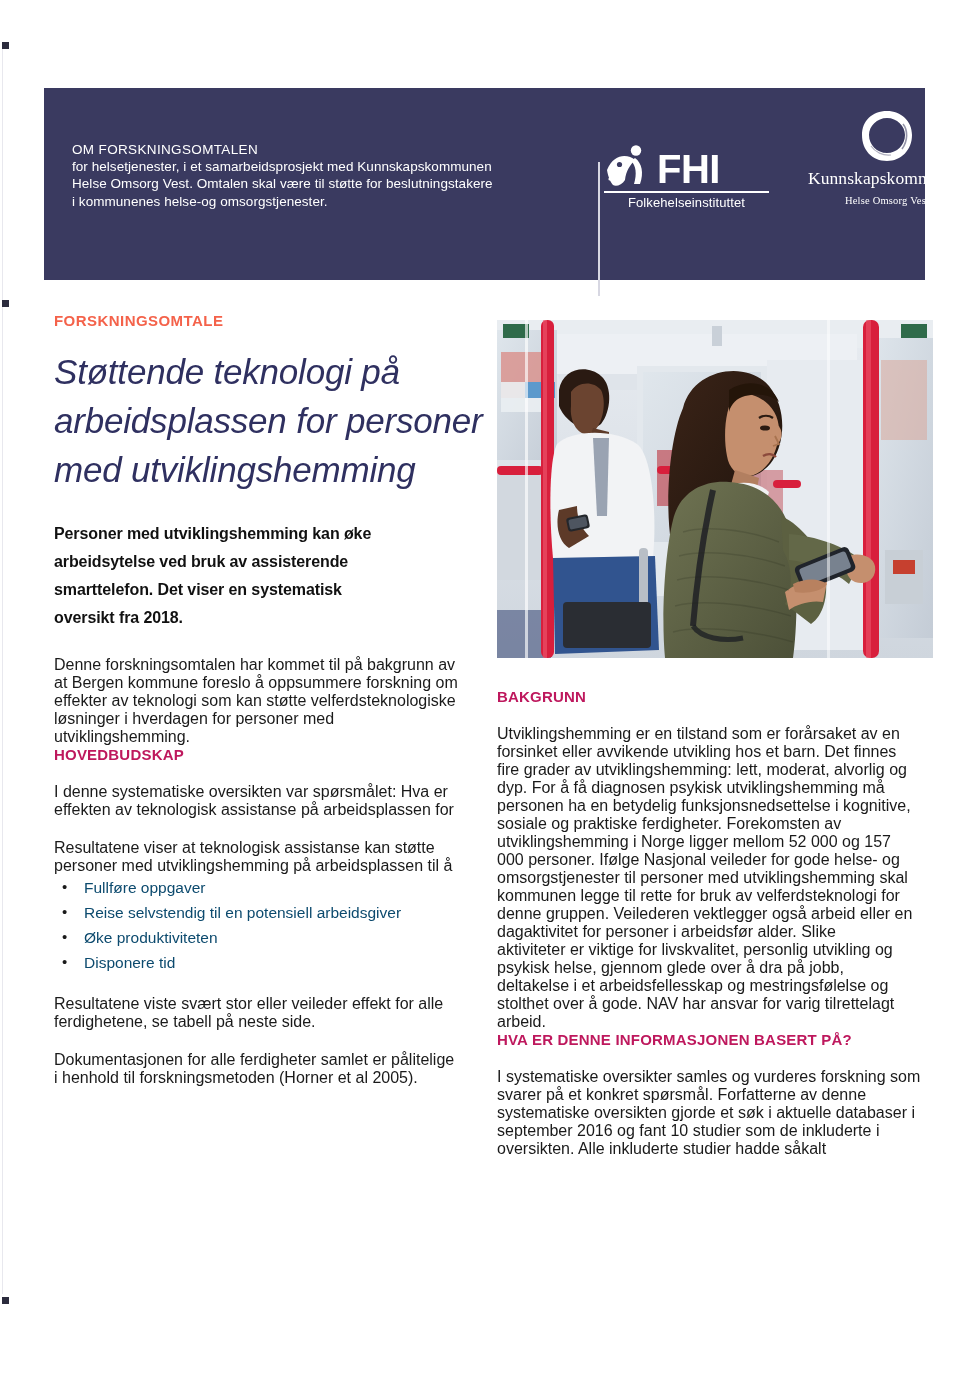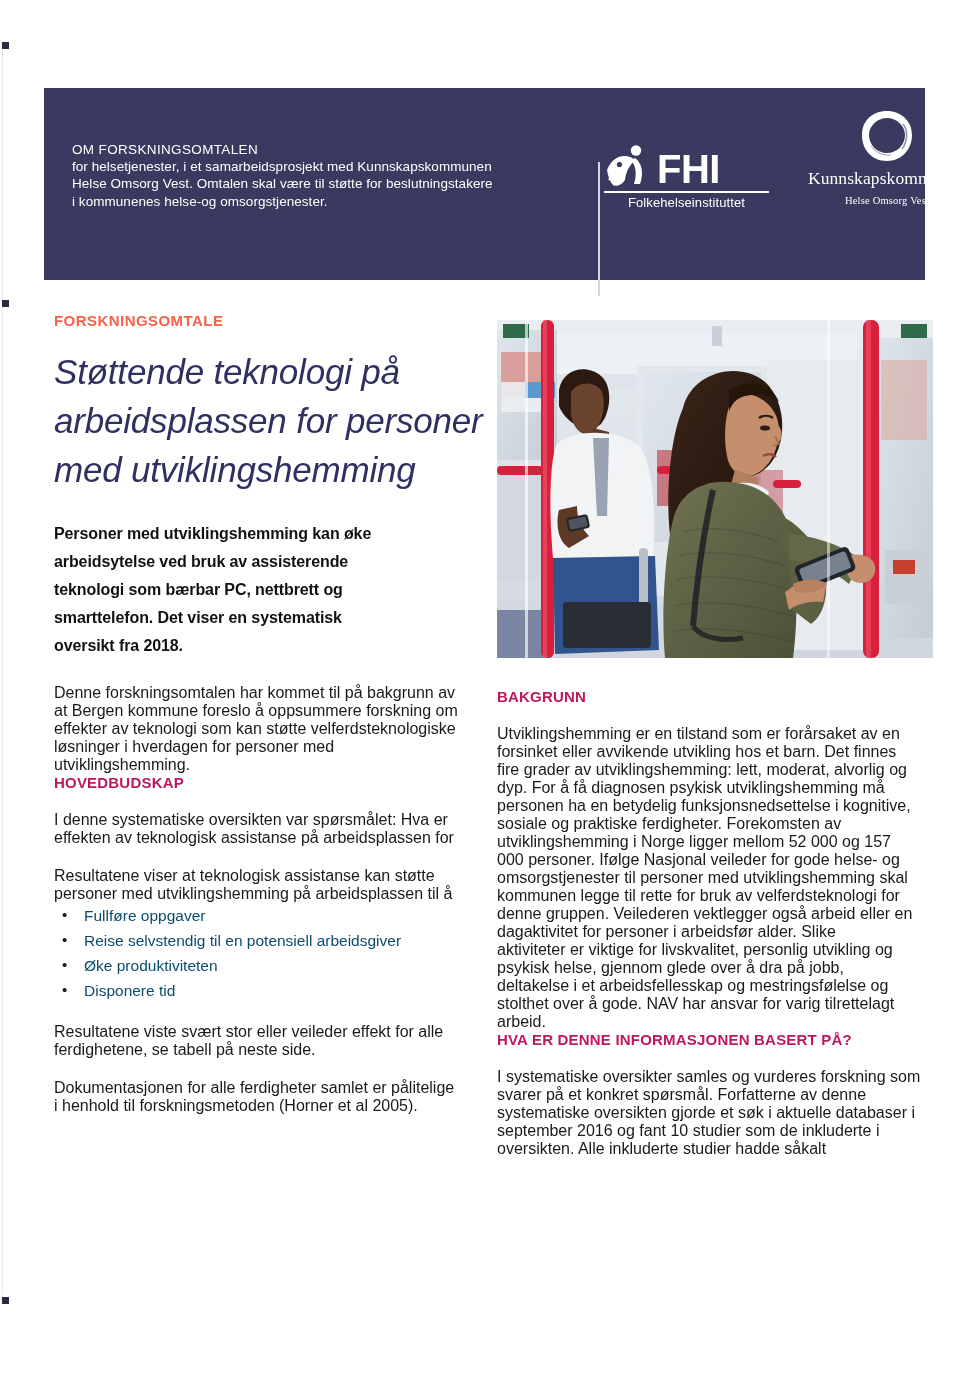--- a/index.html
+++ b/index.html
@@ -203,21 +203,20 @@
 
   <div class="col-left">
 
     <div class="kicker">FORSKNINGSOMTALE</div>
 
     <h1 class="title">Støttende teknologi på arbeidsplassen for personer med utviklingshemming</h1>
 
     <div class="lead">
       <div>Personer med utviklingshemming kan øke</div>
       <div>arbeidsytelse ved bruk av assisterende</div>
-      <div>teknologi som bærbar PC, nettbrett og</div>
       <div>smarttelefon. Det viser en systematisk</div>
       <div>oversikt fra 2018.</div>
     </div>
 
     <p class="body">
       </p>
       <div>Denne forskningsomtalen har kommet til på bakgrunn av</div>
       <div>at Bergen kommune foreslo å oppsummere forskning om</div>
       <div>effekter av teknologi som kan støtte velferdsteknologiske</div>
       <div>løsninger i hverdagen for personer med</div>

